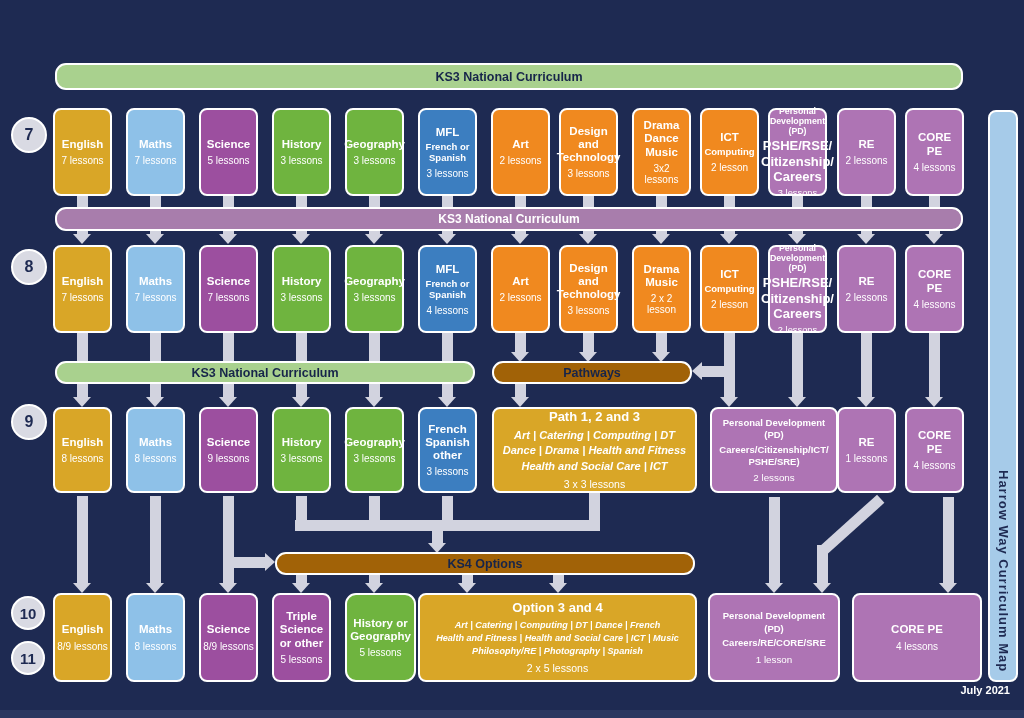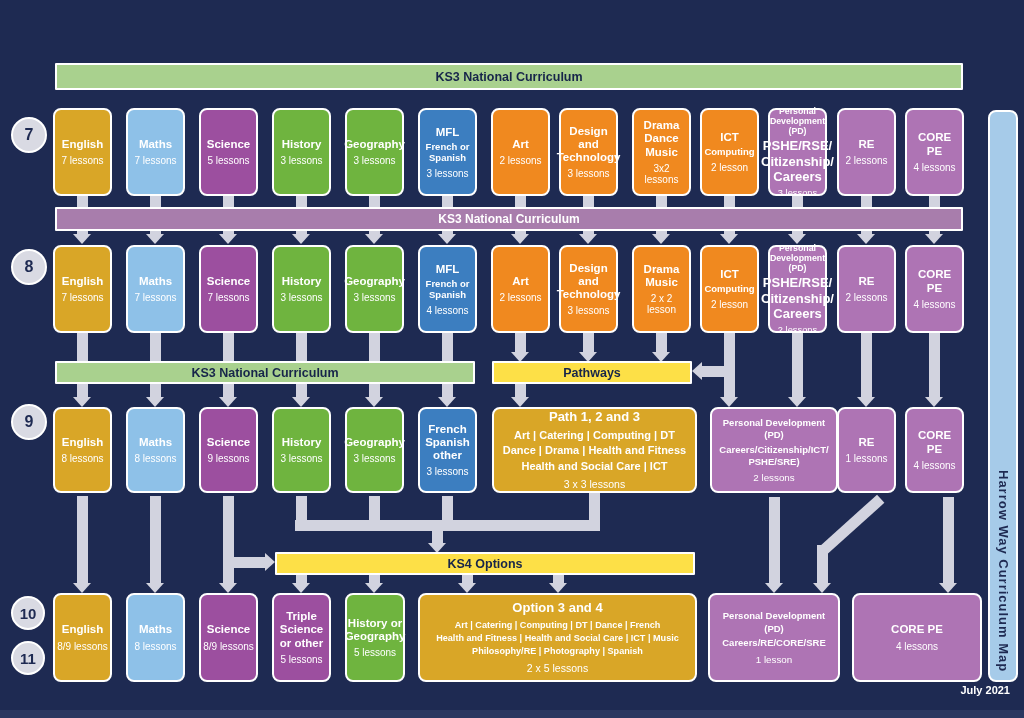--- a/index.html
+++ b/index.html
@@ -8,43 +8,43 @@
   html,body{margin:0;padding:0;background:#111;}
   #canvas{
     position:relative;width:1024px;height:718px;background:var(--bg);
     font-family:"Liberation Sans",sans-serif;overflow:hidden;
   }
   .page-title{
     position:absolute;left:28px;top:6px;margin:0;
     font-size:29px;font-weight:700;color:var(--title-gold);letter-spacing:.5px;
   }
   .banner{
-    position:absolute;box-sizing:border-box;border:2px solid #fff;border-radius:1px;
+    position:absolute;box-sizing:border-box;border:2px solid #fff;border-radius:11px;
     display:flex;align-items:center;justify-content:center;
     font-weight:700;font-size:12.5px;z-index:3;color:#17254a;
   }
   .banner--green{background:#a9d18e;}
   .banner--mauve{background:#a87dac;color:#fff;}
-  .banner--tan{background:#fde047;}
+  .banner--tan{background:#a16207;}
   .box{
     position:absolute;box-sizing:border-box;border:2.5px solid #fff;border-radius:8px;
     display:flex;flex-direction:column;align-items:center;justify-content:center;
     color:#fff;text-align:center;padding:2px;z-index:2;gap:2px;
   }
   .box-title{font-weight:700;font-size:11.5px;line-height:1.15;white-space:pre-line;}
   .box-sub{font-weight:700;font-size:9.5px;line-height:1.2;white-space:pre-line;}
   .box-lessons{font-weight:400;font-size:10px;margin-top:2px;}
   .box--compact .box-title{font-size:8.8px;}
   .box--compact .box-sub{font-size:13px;}
   .box--compact .box-lessons{font-size:9.3px;margin-top:1px;}
   .box--med .box-title{font-size:9.5px;line-height:1.3;}
   .box--med .box-sub{font-size:9.5px;line-height:1.3;}
   .box--med .box-lessons{font-size:9.8px;}
   .box--wide .box-title{font-size:13px;margin-bottom:1px;}
-  .box--wide .box-body{font-weight:700;line-height:1.4;white-space:pre-line;}
+  .box--wide .box-body{font-weight:700;line-height:1.4;white-space:pre-line;font-style:italic;}
   .box--wide .box-lessons{font-size:10.5px;margin-top:2px;}
   .circle{
     position:absolute;width:36px;height:36px;border-radius:50%;
     background:#d9dae3;border:2.5px solid #fff;box-sizing:border-box;
     display:flex;align-items:center;justify-content:center;
     color:#1e2a52;font-weight:700;font-size:16px;z-index:2;
   }
   .circle--sm{width:34px;height:34px;font-size:15px;}
   .conn{position:absolute;background:var(--conn);z-index:1;}
   .hd{position:absolute;width:0;height:0;z-index:1;
@@ -373,21 +373,21 @@
       <div class="box" style="left: 199px; top: 593px; width: 59px; height: 89px; background: rgb(156, 79, 159);">
         <div class="box-title">Science</div>
         <div class="box-lessons">8/9 lessons</div>
       </div>
       <div class="box" style="left: 272px; top: 593px; width: 59px; height: 89px; background: rgb(156, 79, 159);">
         <div class="box-title">Triple
 Science
 or other</div>
         <div class="box-lessons">5 lessons</div>
       </div>
-      <div class="box" style="left: 345px; top: 593px; width: 60px; height: 89px; background: rgb(111, 180, 63);">
+      <div class="box" style="left: 345px; top: 593px; width: 71px; height: 89px; background: rgb(111, 180, 63); border-radius: 11px;">
         <div class="box-title">History or
 Geography</div>
         <div class="box-lessons">5 lessons</div>
       </div>
       <div class="box box--wide" style="left: 418px; top: 593px; width: 279px; height: 89px; background: rgb(217, 166, 39);">
         <div class="box-title">Option 3 and 4</div>
         <div class="box-body" style="font-size: 9.1px;">Art | Catering | Computing | DT | Dance | French
 Health and Fitness | Health and Social Care | ICT | Music
 Philosophy/RE | Photography | Spanish</div>
         <div class="box-lessons">2 x 5 lessons</div>

